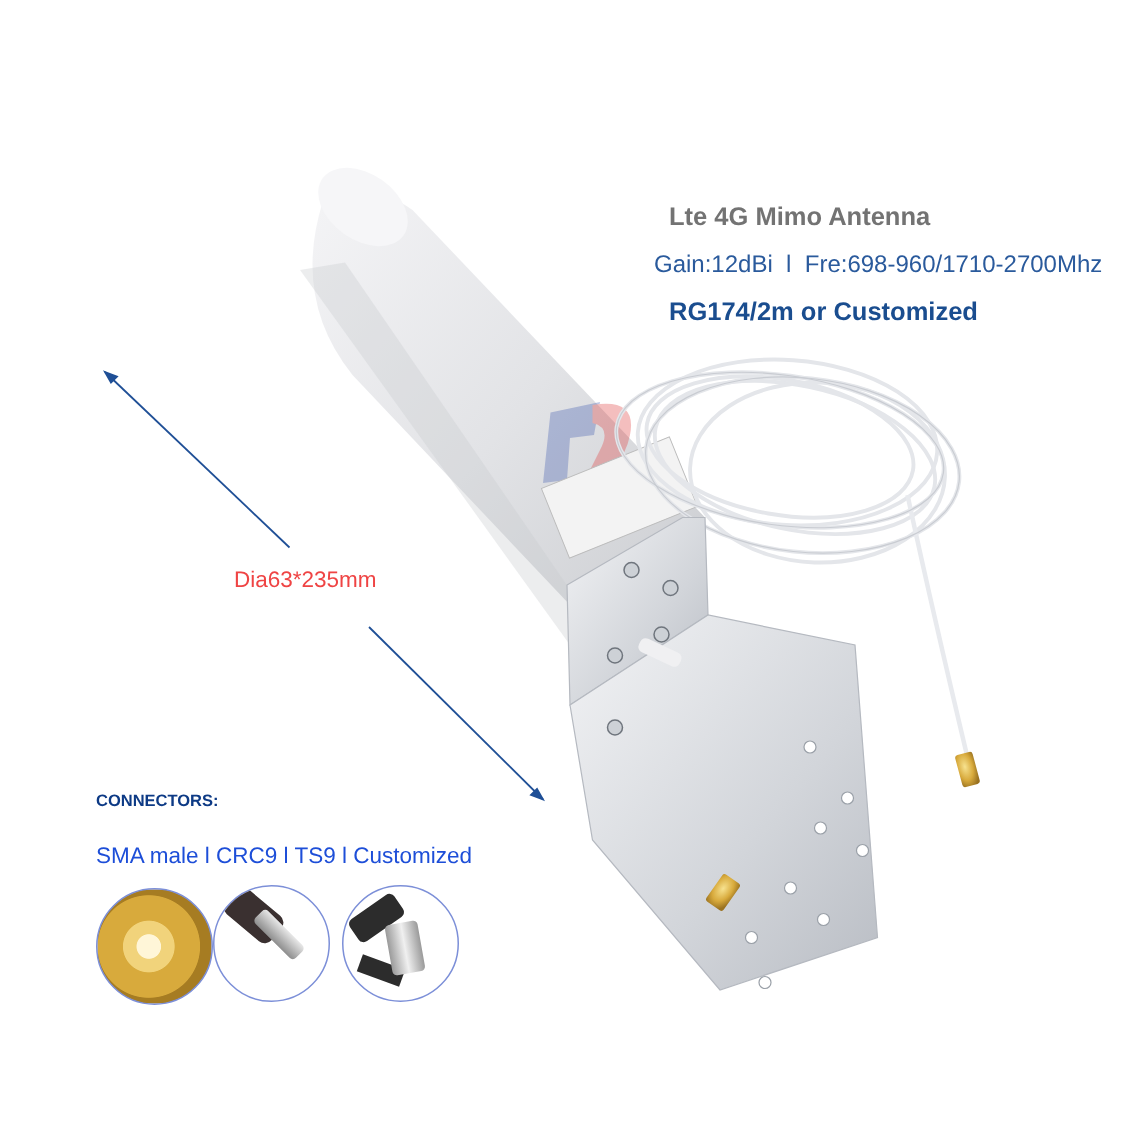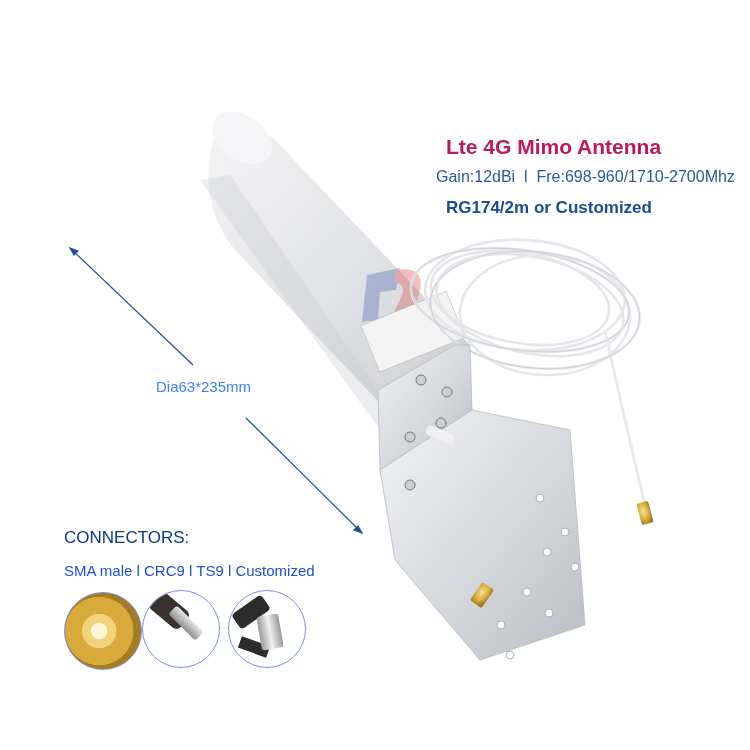--- a/index.html
+++ b/index.html
@@ -2,25 +2,25 @@
 <html><head>
   <meta charset="utf-8">
   <style>
     html, body { margin: 0; padding: 0; }
     body {
       width: 750px; height: 750px; position: relative; overflow: hidden;
       background: #ffffff;
       font-family: "Liberation Sans", sans-serif;
     }
     .abs { position: absolute; }
-    .spec-title { left: 446px; top: 135px; font-size: 21px; color: #be185d; font-weight: bold; }
+    .spec-title { left: 446px; top: 135px; font-size: 17px; color: #737373; font-weight: bold; }
     .spec-line { left: 436px; top: 168px; font-size: 16px; color: #2a5a9c; text-align: right; }
     .spec-cable { left: 446px; top: 198px; font-size: 17px; color: #1a4d8f; font-weight: bold; }
-    .dim-label { left: 156px; top: 378px; font-size: 15px; color: #3b82f6; }
-    .conn-title { left: 64px; top: 528px; font-size: 17px; color: #0d3a85; font-weight: normal; }
+    .dim-label { left: 156px; top: 378px; font-size: 15px; color: #ef4444; }
+    .conn-title { left: 64px; top: 528px; font-size: 11px; color: #0d3a85; font-weight: bold; }
     .conn-list { left: 64px; top: 562px; font-size: 15px; color: #1d4ed8; }
     .circle {
       position: absolute; width: 76px; height: 76px; border-radius: 50%;
       border: 1.5px solid #7c8fd8; overflow: hidden;
     }
   </style>
 </head>
 <body>
 
 <svg class="abs" style="left:0;top:0" width="750" height="750" viewBox="0 0 750 750">

